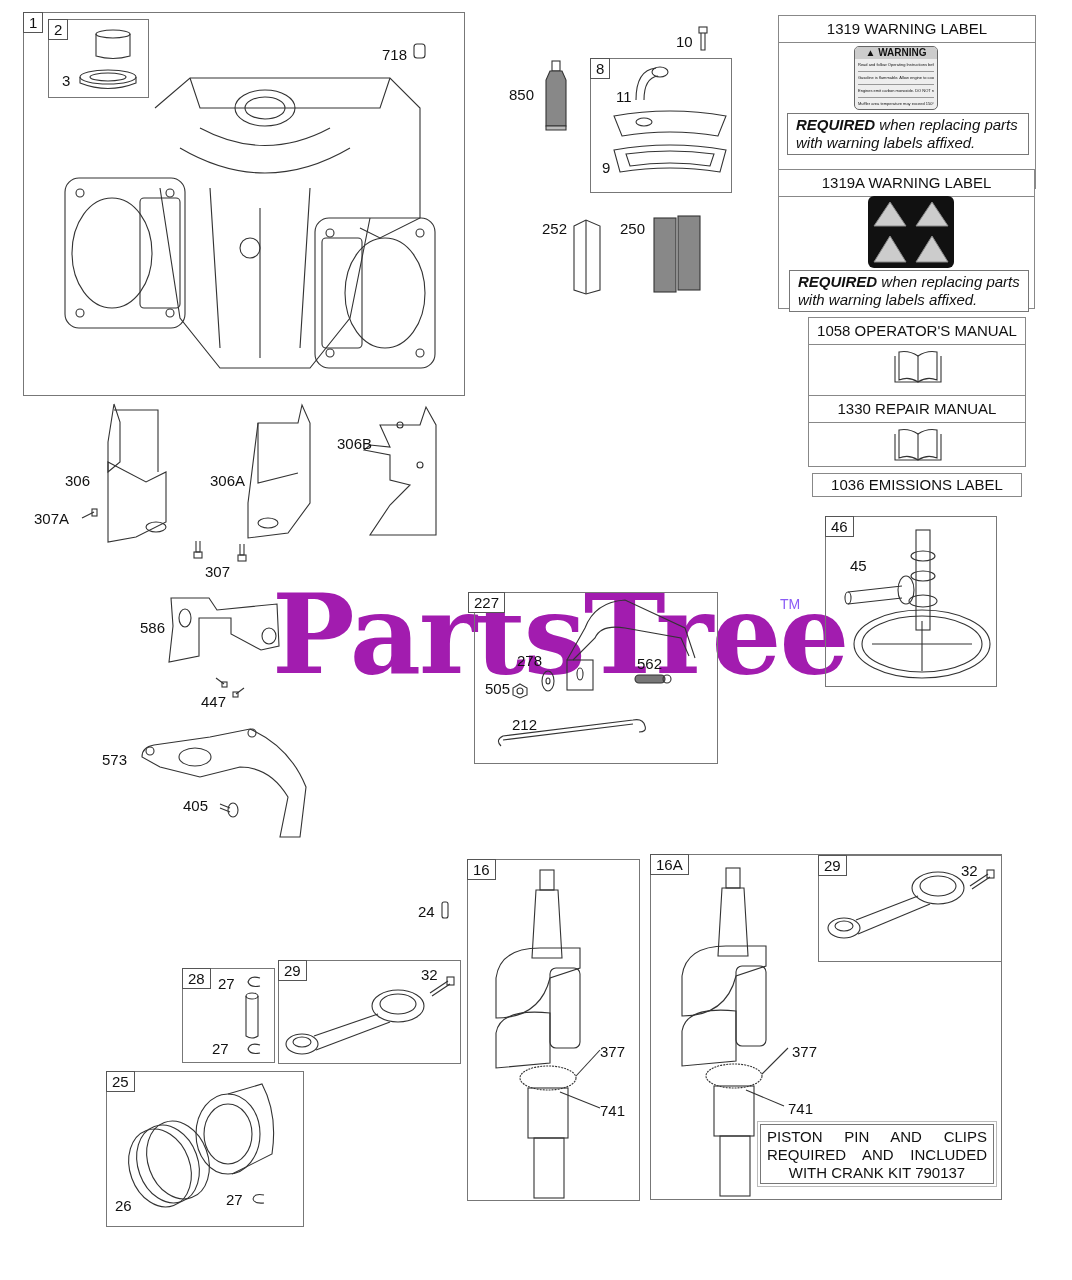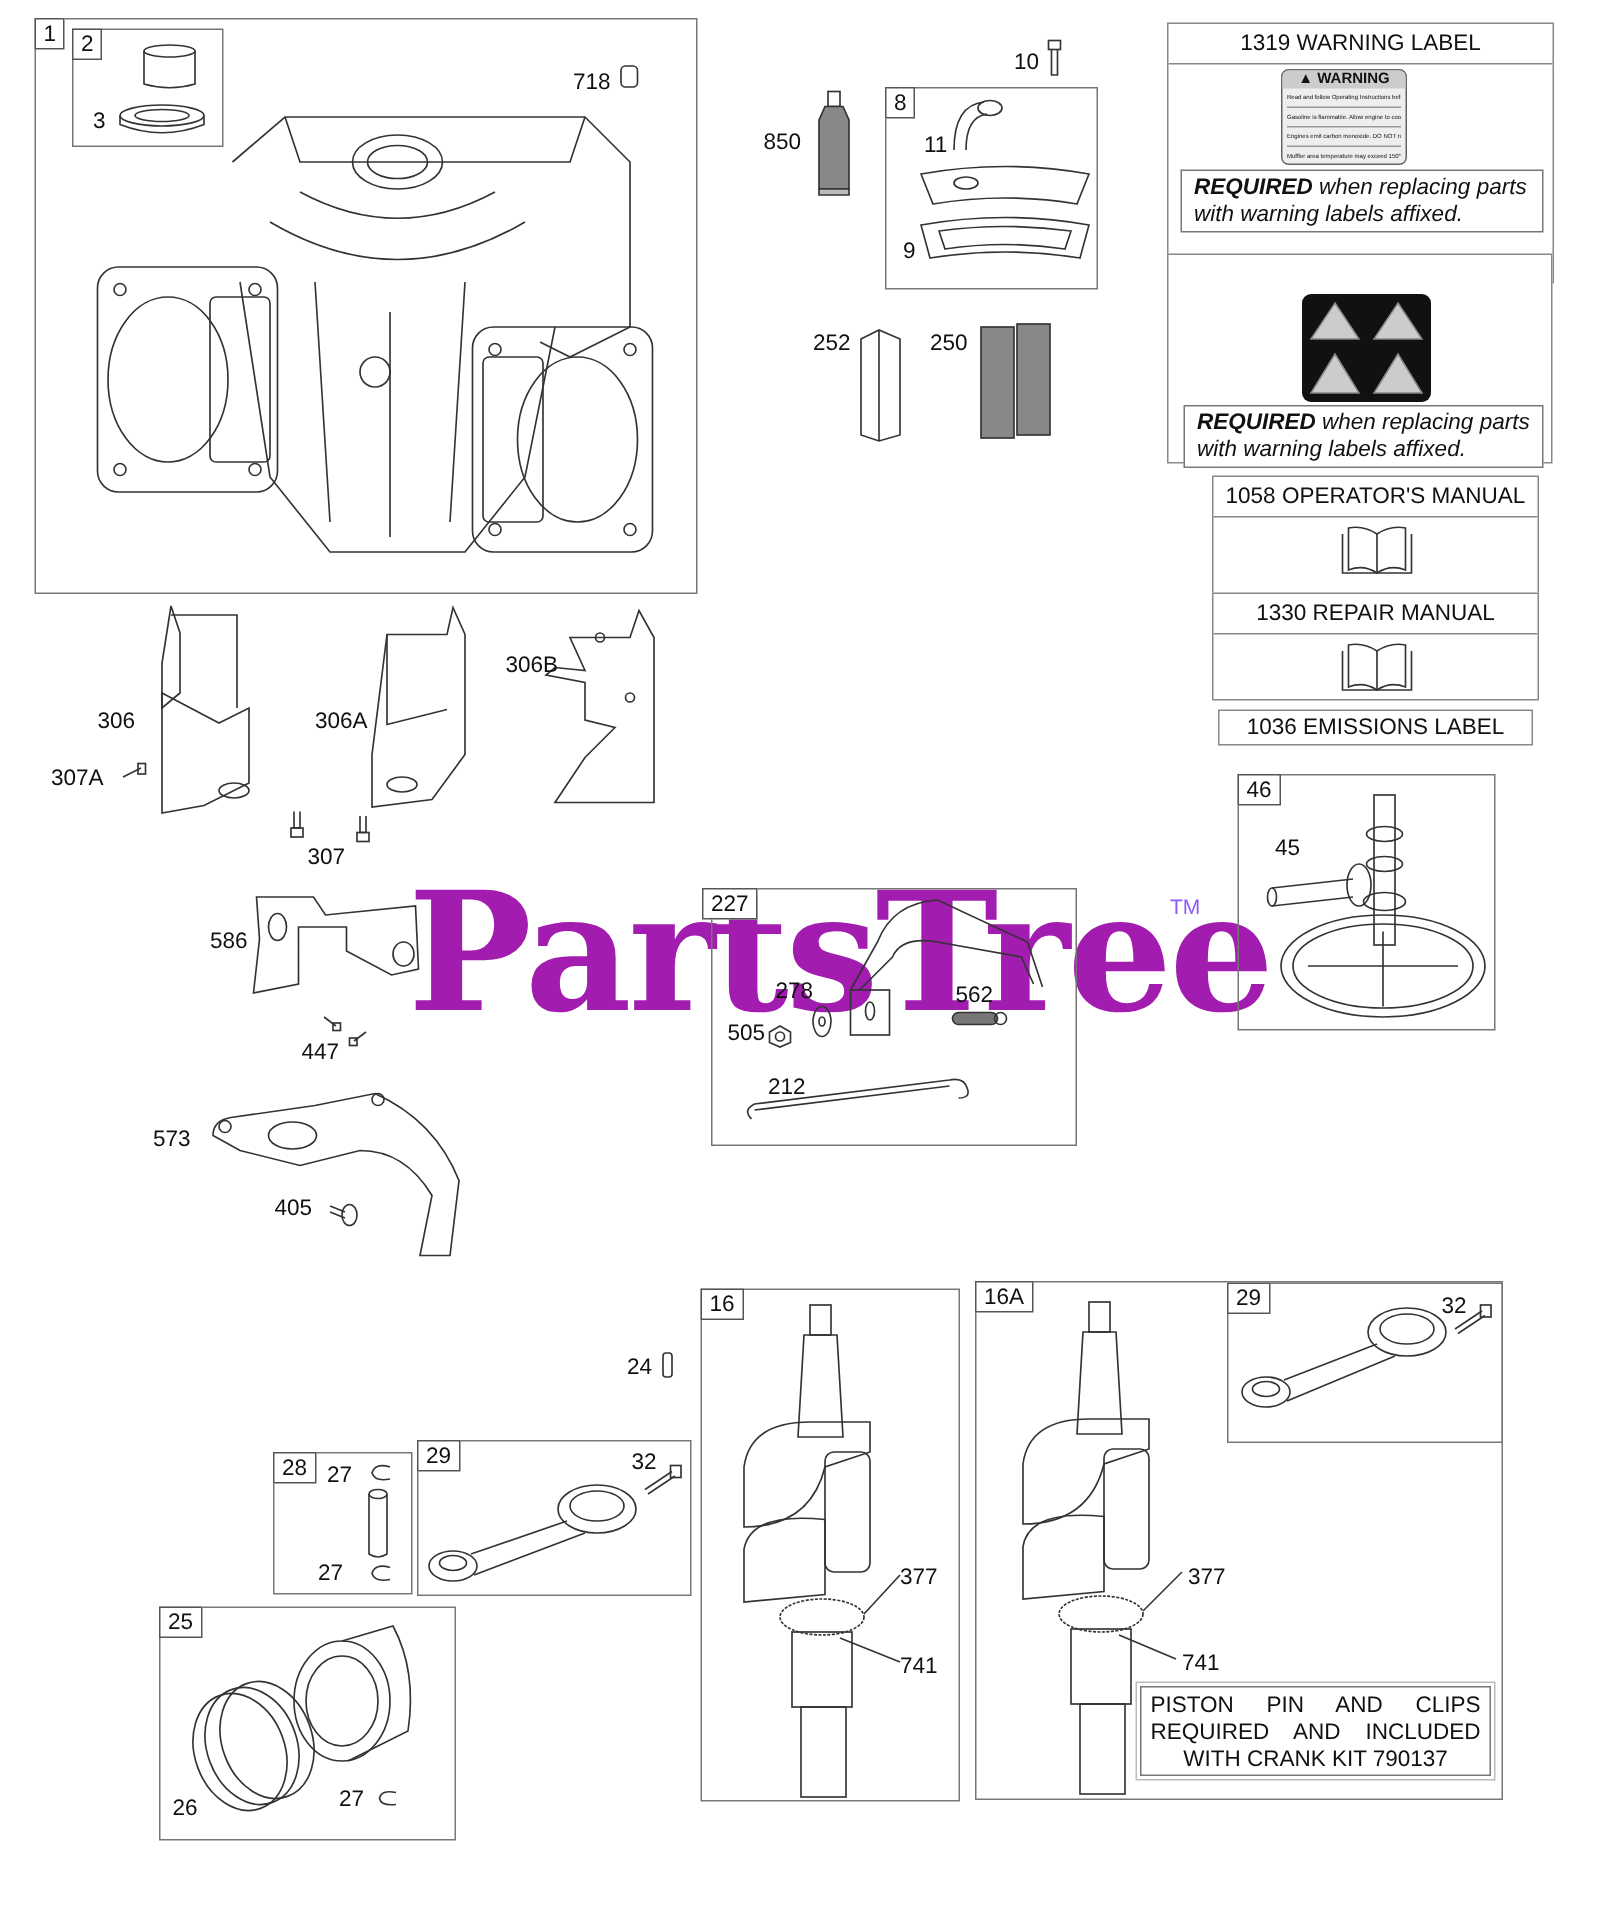--- a/index.html
+++ b/index.html
@@ -134,20 +134,21 @@
       <div style="white-space:nowrap;overflow:hidden;">Muffler area temperature may exceed 150°F. Do not touch hot parts.</div>
     </div>
   </div>
   <div class="req" style="left:8px;top:97px;width:242px;">
     <b>REQUIRED</b><i> when replacing parts</i><br>
     <i>with warning labels affixed.</i>
   </div>
 </div>
 
 <div class="card" style="left:778px;top:169px;width:257px;height:140px;">
+  <div class="head">1319A WARNING LABEL</div>
   <div class="abs" style="left:89px;top:26px;width:86px;height:72px;background:#111;border-radius:6px;">
     <svg width="86" height="72">
       <polygon points="22,6 38,30 6,30" fill="#ccc" stroke="#888"></polygon>
       <polygon points="64,6 80,30 48,30" fill="#ccc" stroke="#888"></polygon>
       <polygon points="22,40 38,66 6,66" fill="#ccc" stroke="#888"></polygon>
       <polygon points="64,40 80,66 48,66" fill="#ccc" stroke="#888"></polygon>
     </svg>
   </div>
   <div class="req" style="left:10px;top:100px;width:240px;">
     <b>REQUIRED</b><i> when replacing parts</i><br>

